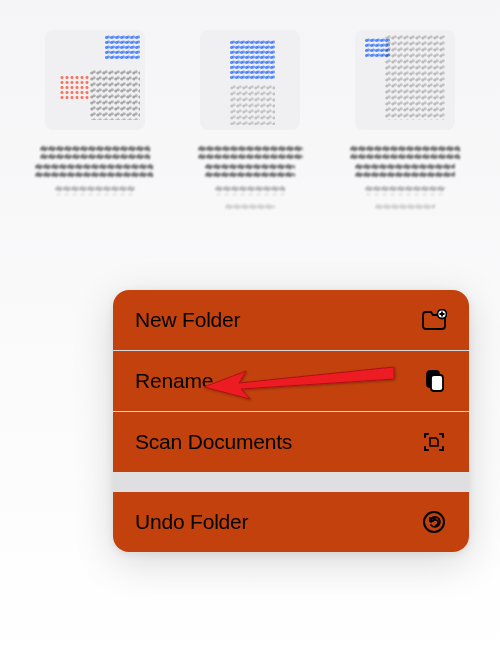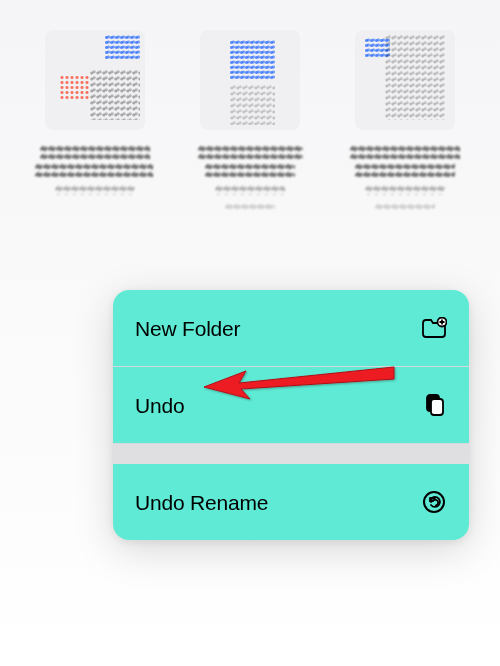--- a/index.html
+++ b/index.html
@@ -85,24 +85,24 @@
       left: 113px;
       width: 356px;
       background: #f2f2f4;
       border-radius: 16px;
       box-shadow: 0 10px 40px rgba(0,0,0,0.15), 0 2px 8px rgba(0,0,0,0.08);
       overflow: hidden;
     }
     
     .menu-item {
       display: flex;
-      align-items: flex-end;
+      align-items: center;
       justify-content: space-between;
-      padding: 25px 22px;
-      background: #5eead4;
+      padding: 17px 22px;
+      background: #c2410c;
       cursor: pointer;
     }
     
     .menu-label {
       font-size: 21px;
       font-weight: 400;
       color: #000;
       letter-spacing: -0.2px;
     }
     
@@ -185,39 +185,51 @@
         <circle cx="21" cy="5" r="4.5" fill="white"></circle>
         <line x1="21" y1="2.5" x2="21" y2="7.5"></line>
         <line x1="18.5" y1="5" x2="23.5" y2="5"></line>
       </svg>
     </span>
   </div>
 
   <div class="divider-thin"></div>
 
   <div class="menu-item">
-    <span class="menu-label">Undo</span>
+    <span class="menu-label">Rename</span>
     <span class="menu-icon">
       <svg width="24" height="24" viewBox="0 0 24 24" fill="none" stroke="currentColor" stroke-width="1.8">
         <rect x="5" y="2" width="12" height="16" rx="3" fill="currentColor"></rect>
         <rect x="9" y="6" width="12" height="16" rx="3" fill="white" stroke="currentColor"></rect>
       </svg>
     </span>
   </div>
 
   <div class="divider-thin"></div>
 
+  <div class="menu-item">
+    <span class="menu-label">Scan Documents</span>
+    <span class="menu-icon">
+      <svg width="24" height="24" viewBox="0 0 24 24" fill="none" stroke="currentColor" stroke-width="2" stroke-linecap="round">
+        <path d="M3 7 L3 4 L6 4"></path>
+        <path d="M18 4 L21 4 L21 7"></path>
+        <path d="M21 17 L21 20 L18 20"></path>
+        <path d="M6 20 L3 20 L3 17"></path>
+        <path d="M8 8 L14 8 L16 10 L16 16 L8 16 Z" stroke-width="1.6"></path>
+      </svg>
+    </span>
+  </div>
 
   <div class="divider-thick"></div>
 
 
   <div class="divider-thick"></div>
 
   <div class="menu-item">
-    <span class="menu-label">Undo Rename</span>
+    <span class="menu-label">Undo Folder</span>
     <span class="menu-icon">
       <svg width="24" height="24" viewBox="0 0 24 24" fill="none" stroke="currentColor" stroke-width="2">
         <circle cx="12" cy="12" r="10"></circle>
         <path d="M9 8 L9 12 M9 8 L13 8 M9 12 C9 12 11 9 14.5 10 C17 11 16.5 15 14 15.5" stroke-width="1.8" fill="none" stroke-linecap="round"></path>
         <path d="M9 8 L7.5 9.5 M9 8 L10.5 9.5" stroke-width="1.8" stroke-linecap="round" opacity="0"></path>
         <path d="M8 11 A5 5 0 1 1 9 15" stroke-width="1.8" fill="none" stroke-linecap="round"></path>
         <polyline points="8,8 8,11 11,11" stroke-width="1.8" fill="none" stroke-linecap="round" stroke-linejoin="round"></polyline>
       </svg>
     </span>
   </div>

